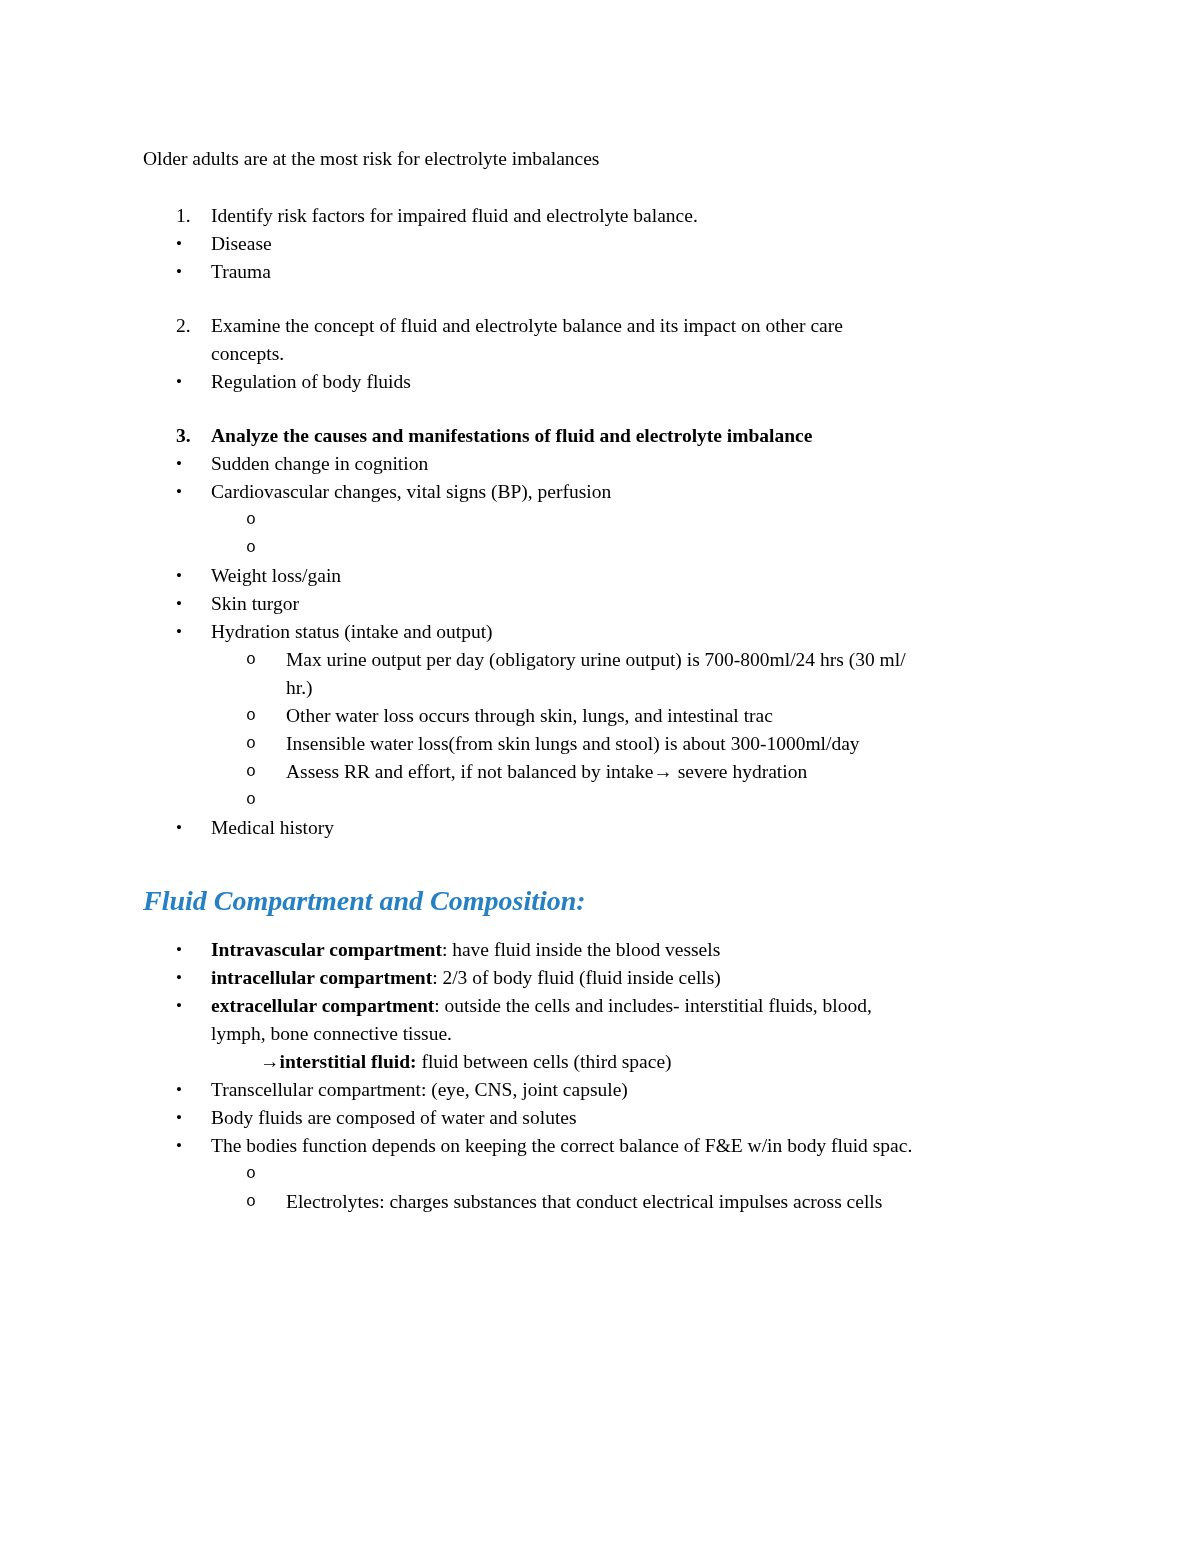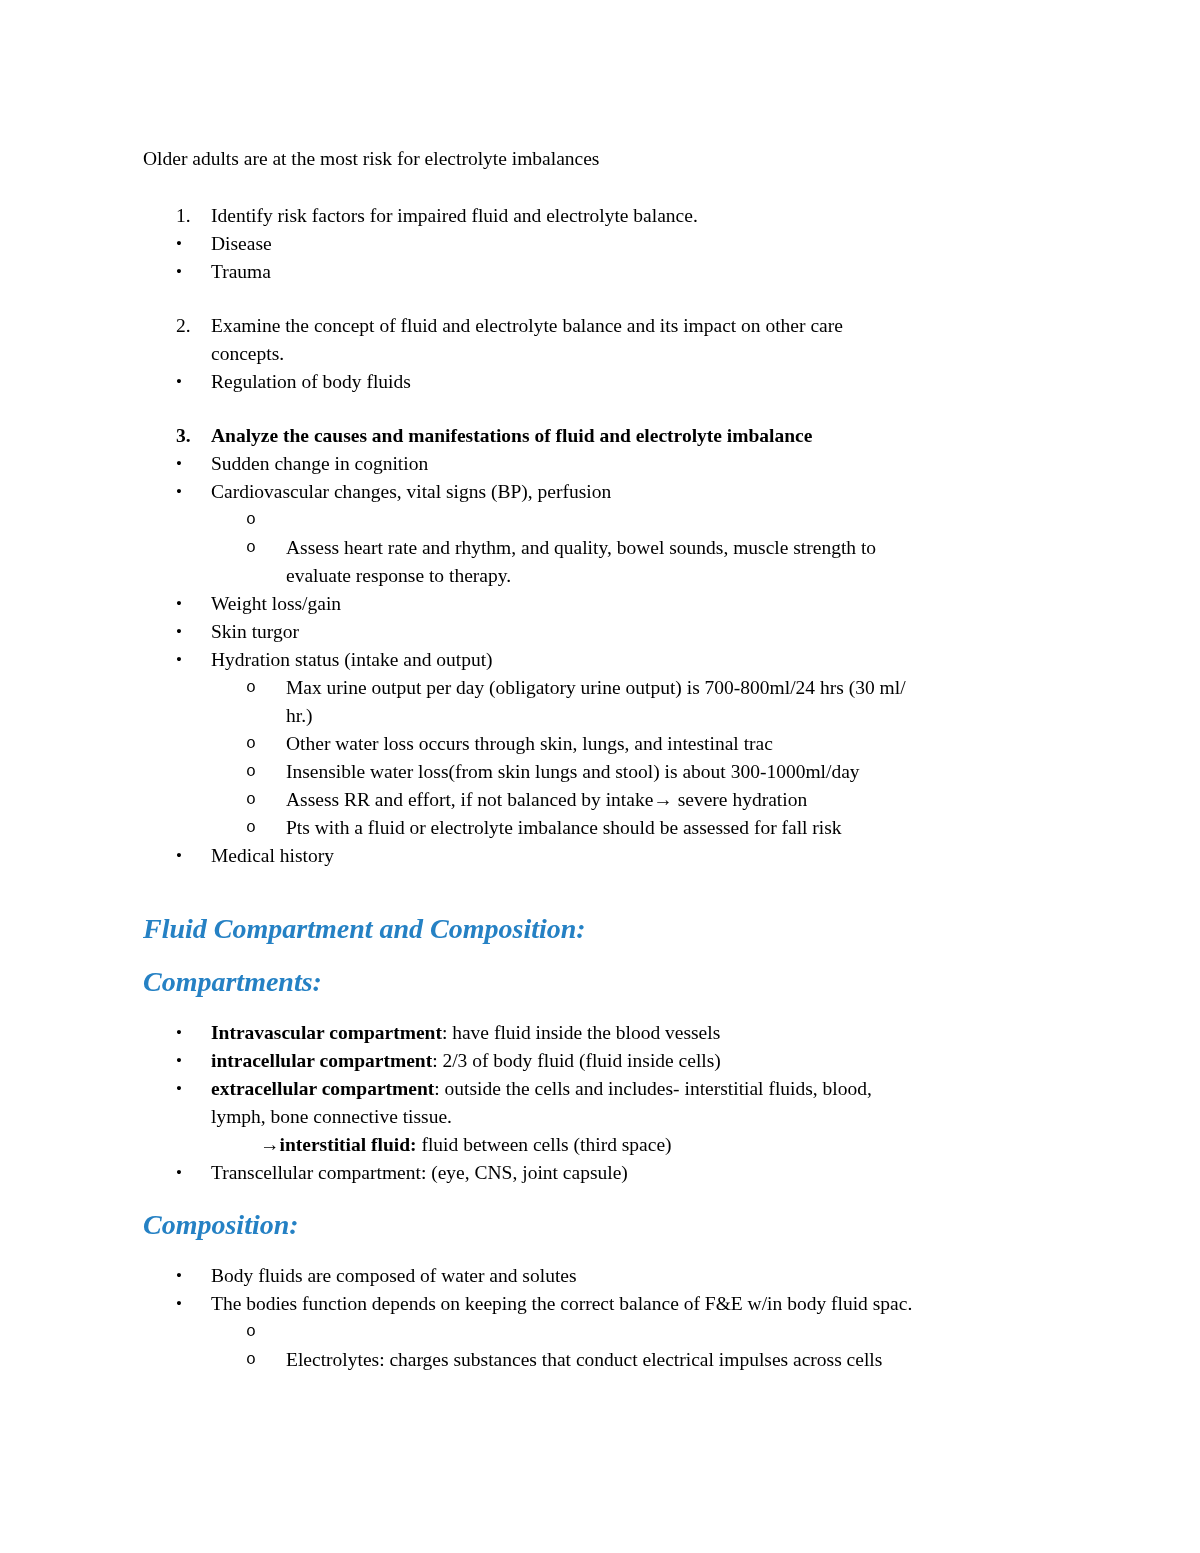--- a/index.html
+++ b/index.html
@@ -87,21 +87,20 @@
       </div>
       <div class="block bullet">
         <span class="marker">•</span>
         <span class="text"><span>Cardiovascular changes, vital signs (BP), perfusion</span></span>
       </div>
       <div class="block sub">
         <span class="marker">o</span>
       </div>
       <div class="block sub">
         <span class="marker">o</span>
-        <span class="text"><span>Assess heart rate and rhythm, and quality, bowel sounds, muscle strength to evaluate response to therapy.</span></span>
       </div>
       <div class="block bullet">
         <span class="marker">•</span>
         <span class="text"><span>Weight loss/gain</span></span>
       </div>
       <div class="block bullet">
         <span class="marker">•</span>
         <span class="text"><span>Skin turgor</span></span>
       </div>
       <div class="block bullet">
@@ -119,46 +118,43 @@
       <div class="block sub">
         <span class="marker">o</span>
         <span class="text"><span>Insensible water loss(from skin lungs and stool) is about 300-1000ml/day</span></span>
       </div>
       <div class="block sub">
         <span class="marker">o</span>
         <span class="text"><span>Assess RR and effort, if not balanced by intake→ severe hydration</span></span>
       </div>
       <div class="block sub">
         <span class="marker">o</span>
-        <span class="text"><span>Pts with a fluid or electrolyte imbalance should be assessed for fall risk</span></span>
       </div>
       <div class="block bullet">
         <span class="marker">•</span>
         <span class="text"><span>Medical history</span></span>
       </div>
       <div class="block h h h-main"><span class="text"><span>Fluid Compartment and Composition:</span></span></div>
-      <div class="block h h h-sub"><span class="text"><span>Compartments:</span></span></div>
       <div class="block bullet">
         <span class="marker">•</span>
         <span class="text"><span class="bold">Intravascular compartment</span><span>: have fluid inside the blood vessels</span></span>
       </div>
       <div class="block bullet">
         <span class="marker">•</span>
         <span class="text"><span class="bold">intracellular compartment</span><span>: 2/3 of body fluid (fluid inside cells)</span></span>
       </div>
       <div class="block bullet">
         <span class="marker">•</span>
         <span class="text"><span class="bold">extracellular compartment</span><span>: outside the cells and includes- interstitial fluids, blood, lymph, bone connective tissue.</span></span>
       </div>
       <div class="block arrow"><span class="text"><span>→</span><span class="bold">interstitial fluid:</span><span> fluid between cells (third space)</span></span></div>
       <div class="block bullet">
         <span class="marker">•</span>
         <span class="text"><span>Transcellular compartment: (eye, CNS, joint capsule)</span></span>
       </div>
-      <div class="block h h h-sub"><span class="text"><span>Composition:</span></span></div>
       <div class="block bullet">
         <span class="marker">•</span>
         <span class="text"><span>Body fluids are composed of water and solutes</span></span>
       </div>
       <div class="block bullet">
         <span class="marker">•</span>
         <span class="text"><span>The bodies function depends on keeping the correct balance of F&amp;E w/in body fluid spac.</span></span>
       </div>
       <div class="block sub">
         <span class="marker">o</span>

